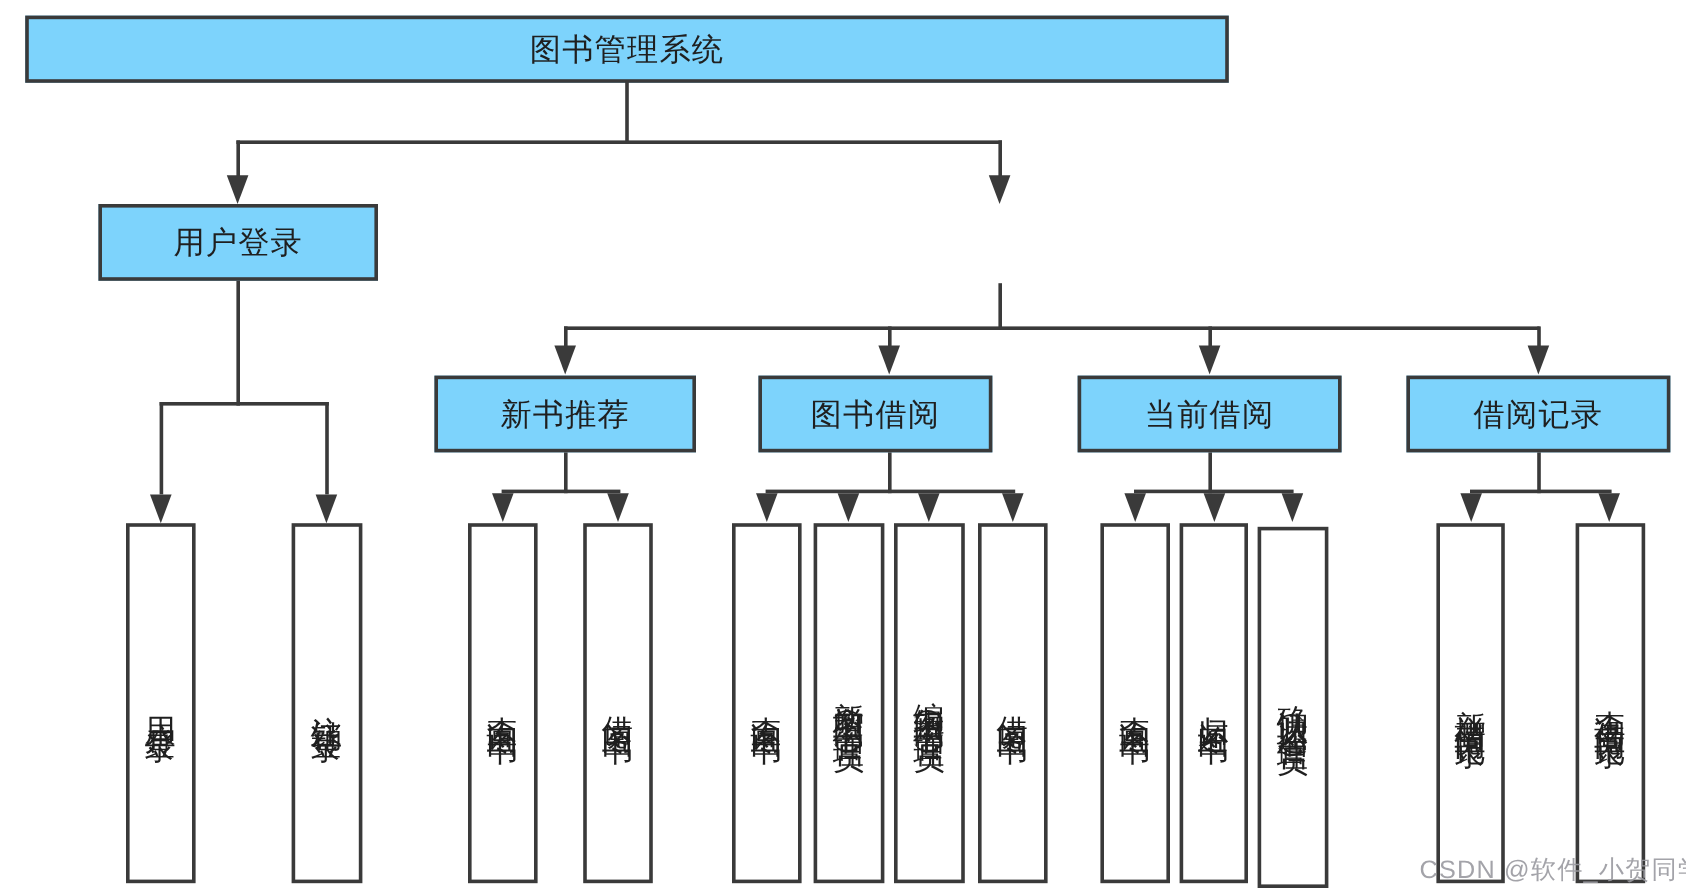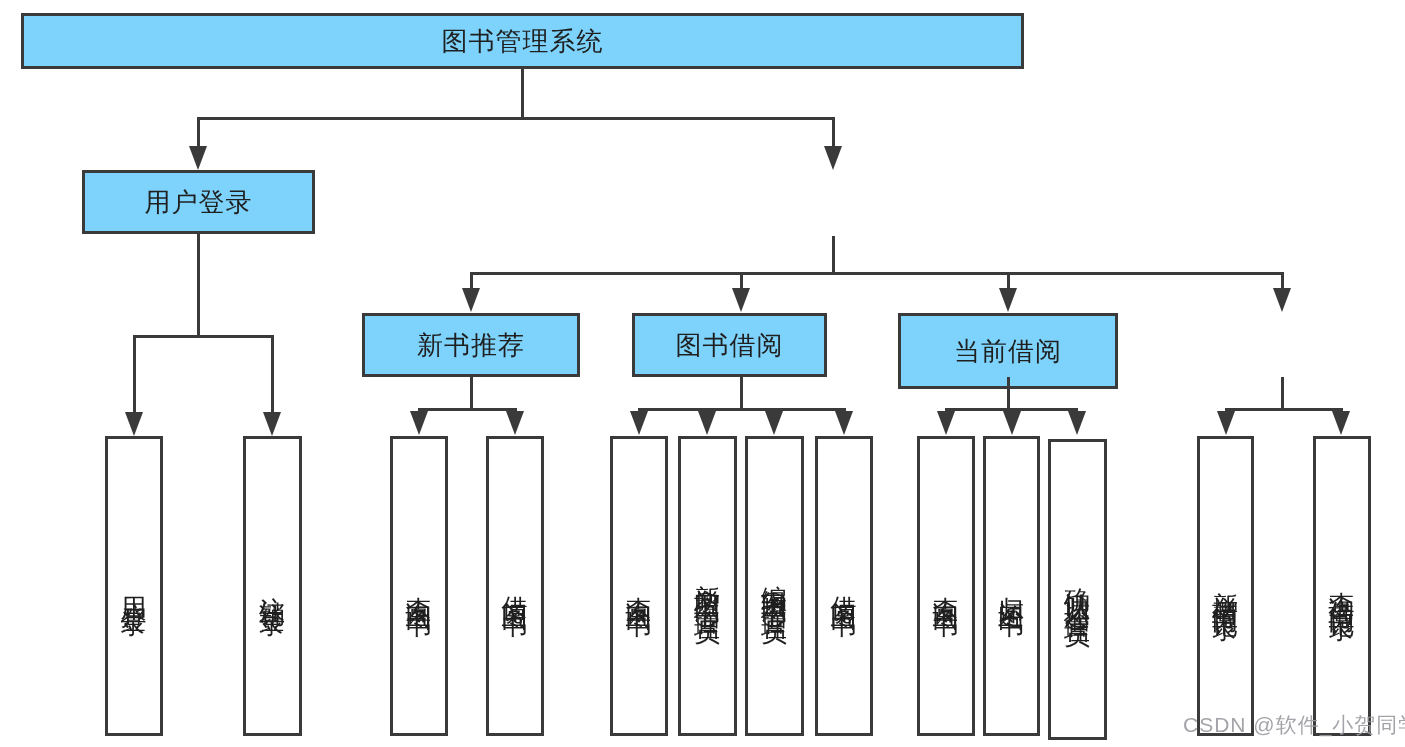--- a/index.html
+++ b/index.html
@@ -81,22 +81,25 @@
   <div class="ahead" style="left:999px;top:288px;"></div>
   <div class="vline" style="left:1281px;top:272px;height:17px;"></div>
   <div class="ahead" style="left:1273px;top:288px;"></div>
 
   <div class="box" style="left:362px;top:313px;width:218px;height:64px;">
     <span>新书推荐</span>
   </div>
   <div class="box" style="left:632px;top:313px;width:195px;height:64px;">
     <span>图书借阅</span>
   </div>
-  <div class="box" style="left:898px;top:313px;width:220px;height:76px;">
+  <div class="box" style="left:898px;top:313px;width:220px;height:64px;">
     <span>当前借阅</span>
+  </div>
+  <div class="box" style="left:1172px;top:313px;width:220px;height:64px;">
+    <span>借阅记录</span>
   </div>
 
   <div class="vline" style="left:470px;top:377px;height:34px;"></div>
   <div class="hline" style="left:418px;top:408px;width:99px;"></div>
   <div class="ahead" style="left:410px;top:411px;"></div>
   <div class="ahead" style="left:506px;top:411px;"></div>
 
   <div class="vline" style="left:740px;top:377px;height:34px;"></div>
   <div class="hline" style="left:638px;top:408px;width:208px;"></div>
   <div class="ahead" style="left:630px;top:411px;"></div>

